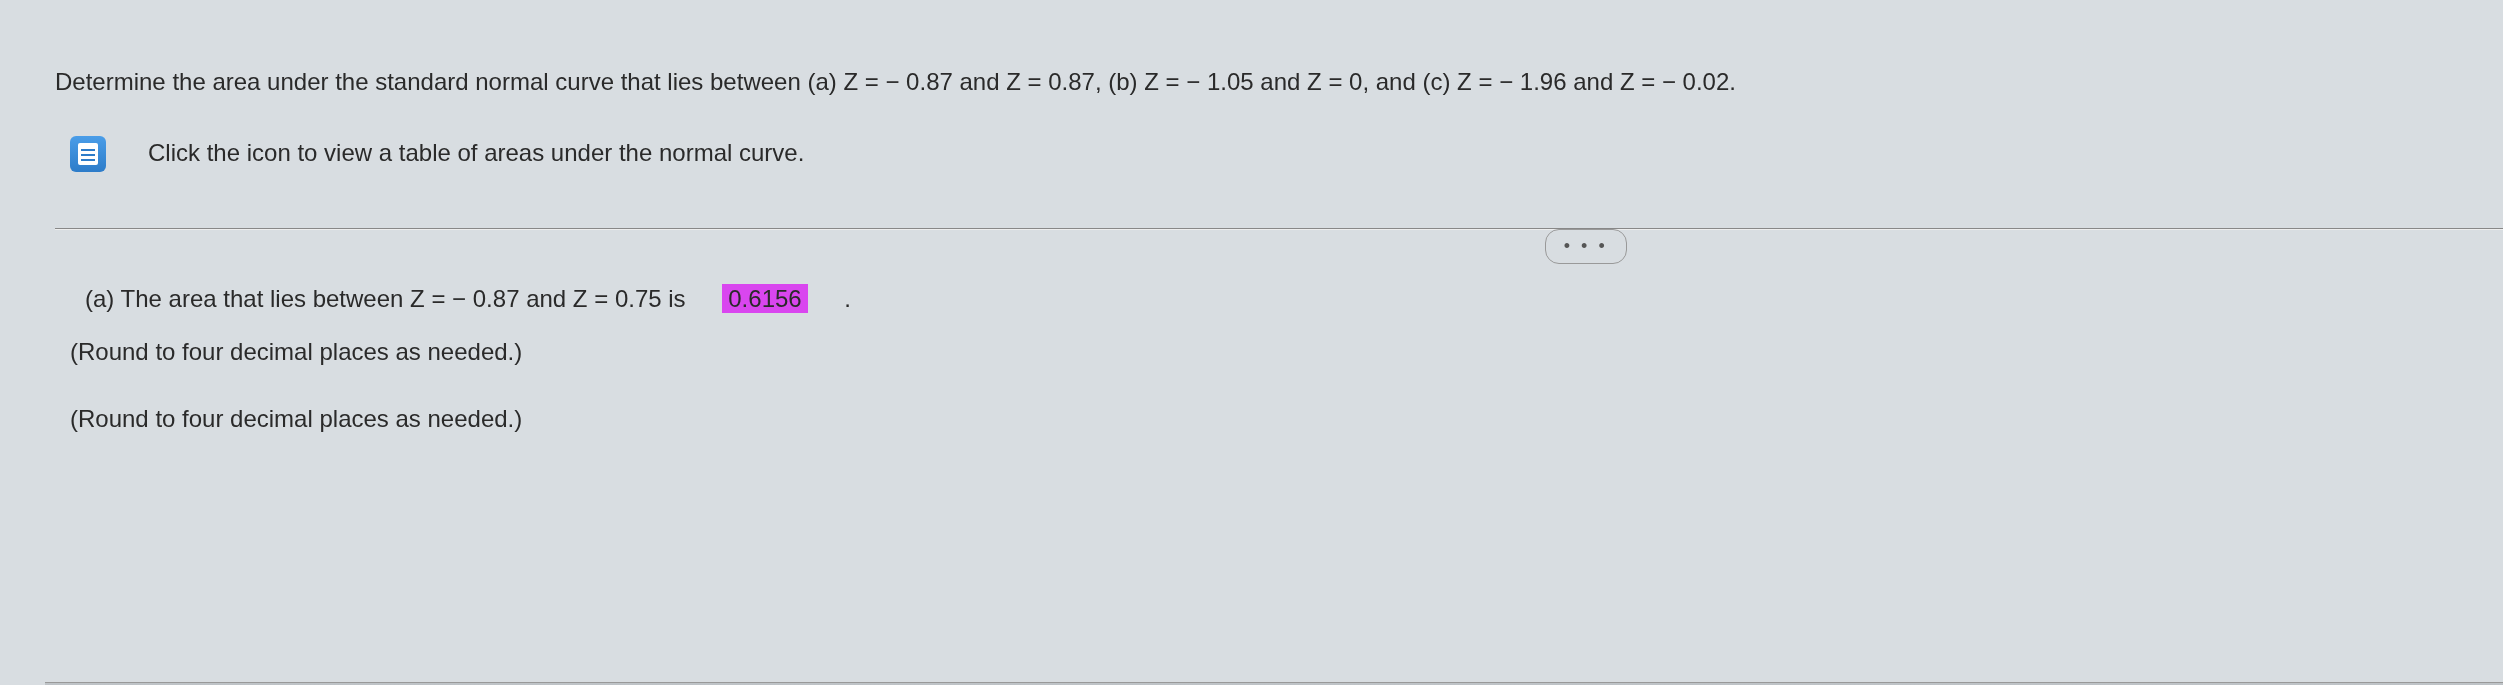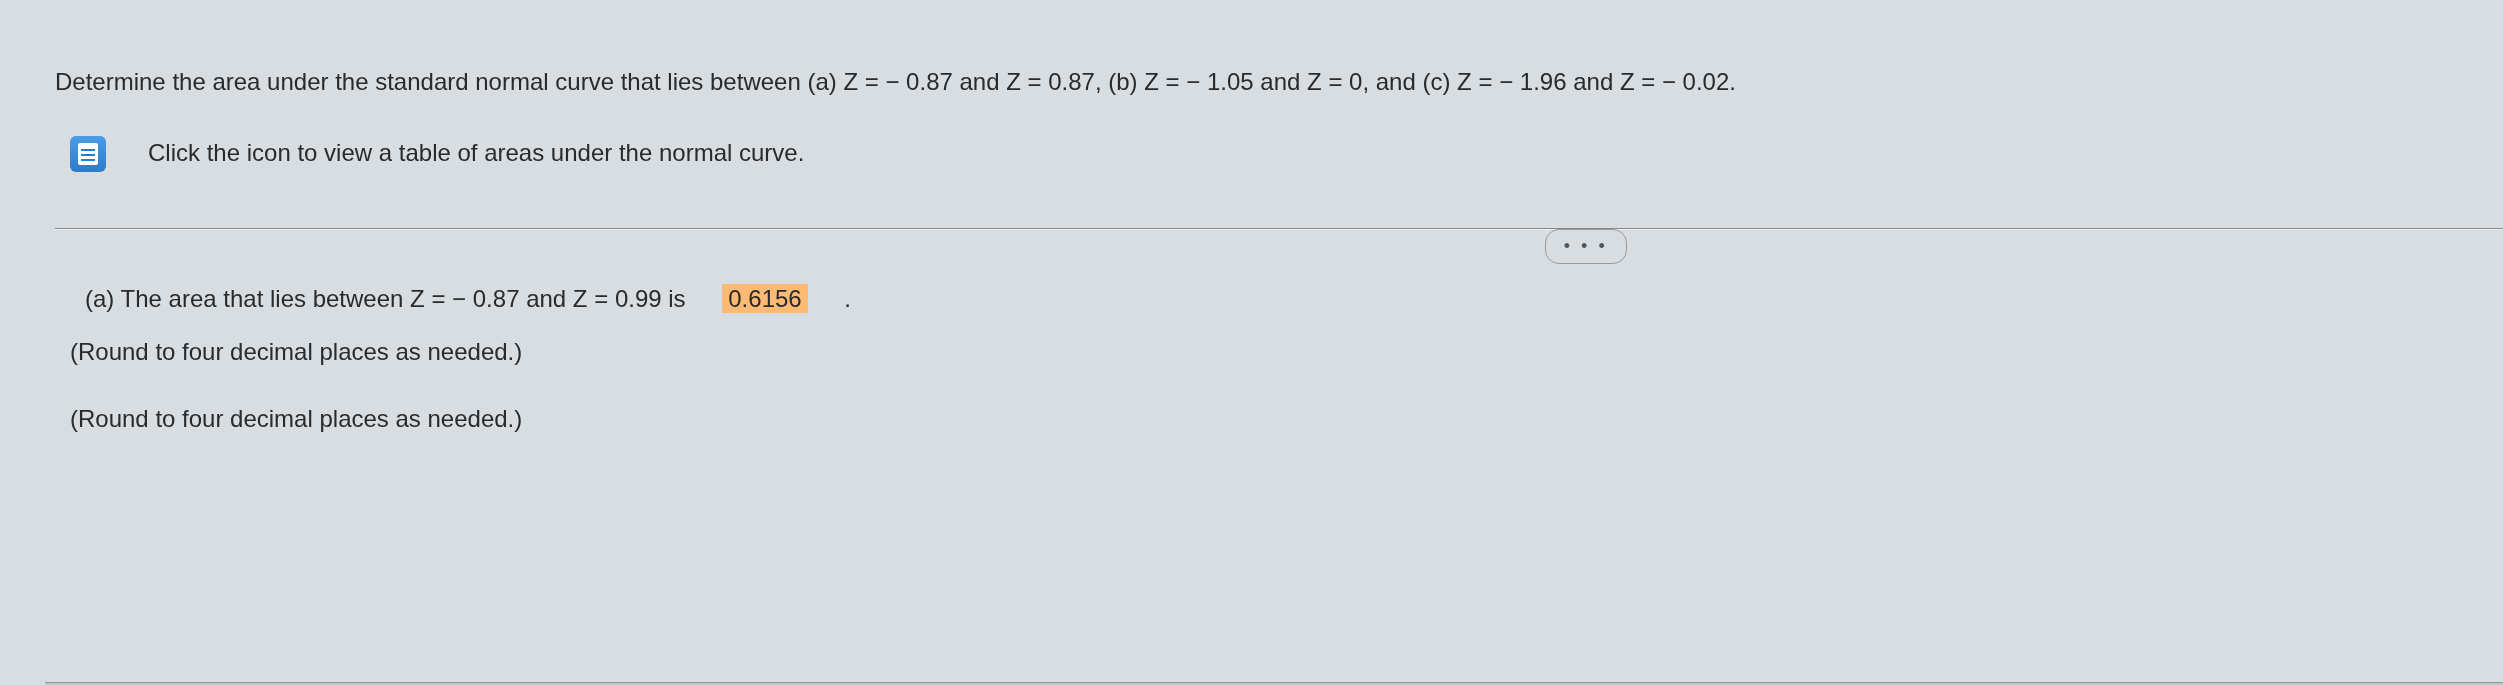--- a/index.html
+++ b/index.html
@@ -72,21 +72,21 @@
       padding: 2px 18px;
       color: #555;
       font-size: 18px;
       letter-spacing: 3px;
       cursor: pointer;
     }
     .part {
       margin-bottom: 28px;
     }
     .answer-filled {
-      background: #fdba74;
+      background: #d946ef;
       padding: 1px 6px;
     }
     .answer-box {
       display: inline-block;
       width: 32px;
       height: 30px;
       border: 1px solid #777;
       background: #f4f6f8;
       vertical-align: middle;
     }
@@ -110,21 +110,21 @@
   <span>Click the icon to view a table of areas under the normal curve.</span>
 </div>
 
 <div class="divider-wrap">
   <hr class="divider">
   <div class="dots-pill">• • •</div>
 </div>
 
 <div class="part">
   <div>
-    <span>(a) The area that lies between Z = − 0.87 and Z = 0.99 is </span><span class="answer-filled">0.6156</span><span> .</span>
+    <span>(a) The area that lies between Z = − 0.87 and Z = 0.75 is </span><span class="answer-filled">0.6156</span><span> .</span>
   </div>
   <div>(Round to four decimal places as needed.)</div>
 </div>
 
 <div class="part">
   <div>(Round to four decimal places as needed.)</div>
 </div>
 
 <div class="bottom-bar"></div>
 

